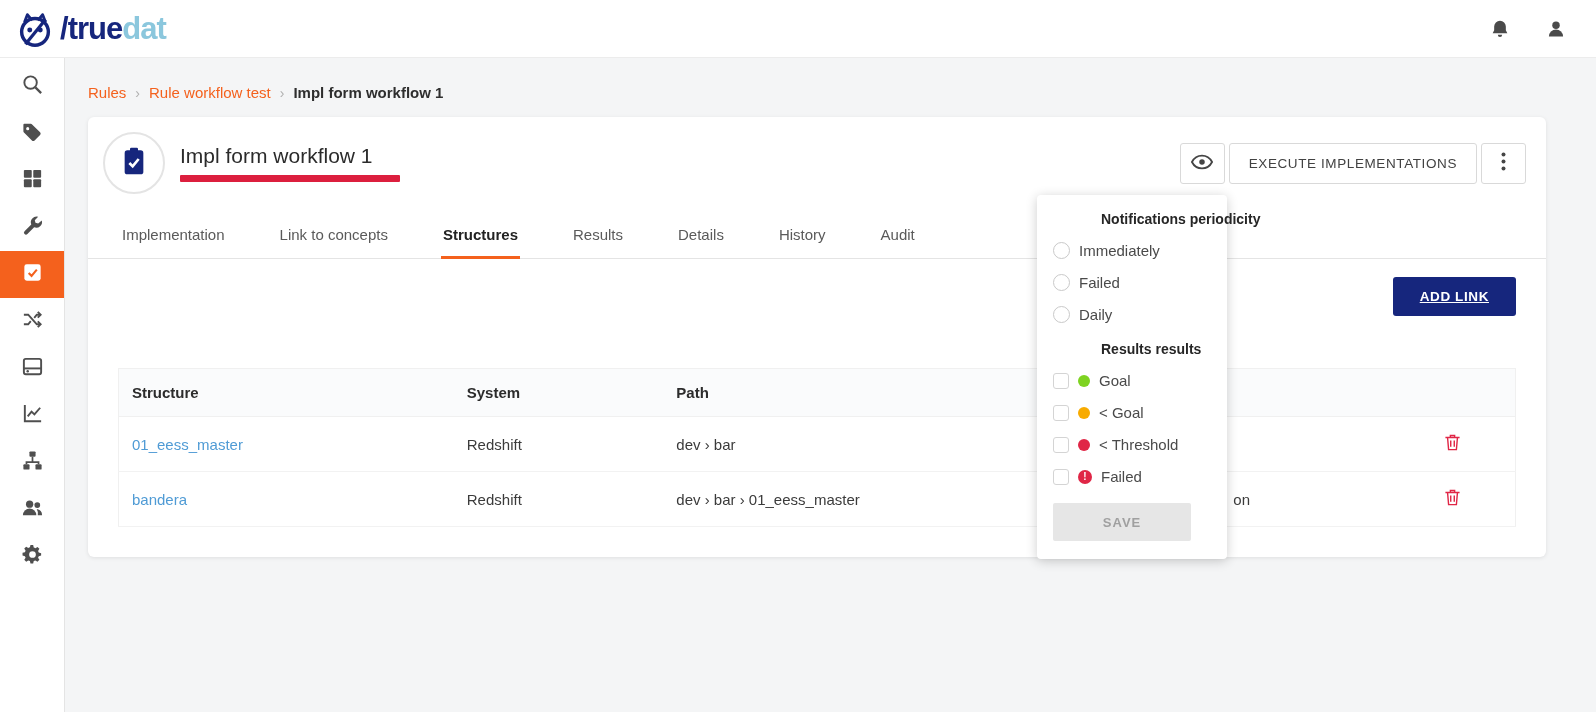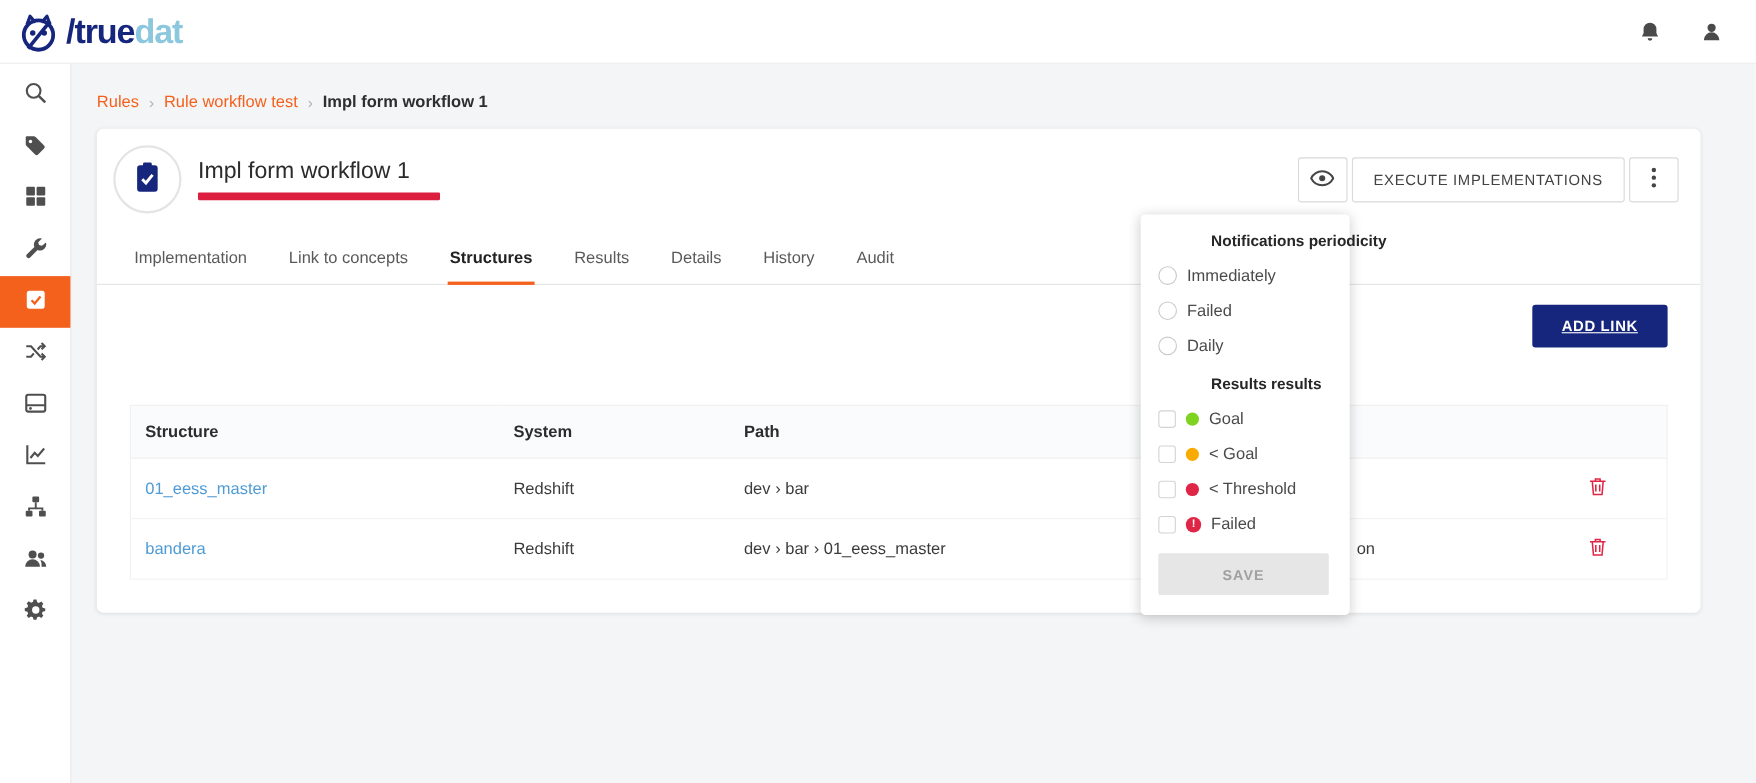--- a/index.html
+++ b/index.html
@@ -60,21 +60,21 @@
   .top-actions { margin-left:auto; display:flex; align-items:center; gap:4px; }
   .btn-outline {
     background:#fff; border:1px solid #d9d9d9; border-radius:3px; height:41px;
     display:flex; align-items:center; justify-content:center; cursor:pointer; color:#454545;
   }
   .btn-icon { width:45px; }
   .btn-execute { padding:0 19px; font-size:13.5px; letter-spacing:.6px; color:#424242; font-family:"Liberation Sans",sans-serif; }
 
   
   .tabs {
-    display:flex; gap:34px; padding:0 32px; margin-top:23px;
+    display:flex; gap:51px; padding:0 32px; margin-top:23px;
     border-bottom:1px solid #e4e4e4; font-size:15px; color:#5a5a5a;
   }
   .tab { padding:9px 2px 13px; cursor:pointer; }
   .tab.active { color:#222; font-weight:bold; border-bottom:3px solid var(--orange); margin-bottom:-1px; }
 
   
   .card-body { padding:0 30px; }
   .toolbar { display:flex; justify-content:flex-end; margin-top:18px; }
   .btn-primary {
     background:var(--navy); color:#fff; border:none; border-radius:3px;
@@ -114,21 +114,21 @@
   }
   .dot { width:12px; height:12px; border-radius:50%; flex:0 0 auto; }
   .err-badge {
     width:14px; height:14px; border-radius:50%; flex:0 0 auto; position:relative;
   }
   .err-badge::after {
     content:"!"; position:absolute; left:0; right:0; top:0; bottom:0;
     color:#fff; font-size:10px; font-weight:bold; display:flex; align-items:center; justify-content:center;
   }
   .btn-save {
-    margin-top:18px; width:155px; height:38px; background:#e6e6e6; color:#a0a0a0;
+    margin-top:18px; width:138px; height:38px; background:#e6e6e6; color:#a0a0a0;
     border:none; border-radius:2px; font-size:13px; font-weight:bold; letter-spacing:1px;
     cursor:default; font-family:"Liberation Sans",sans-serif;
   }
 </style>
 </head>
 <body>
 
 <div class="header">
   <div class="logo">
     <span style="display:flex;">

